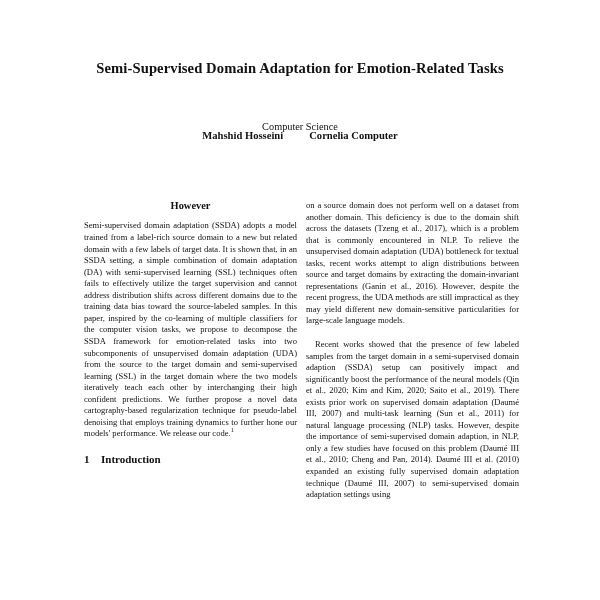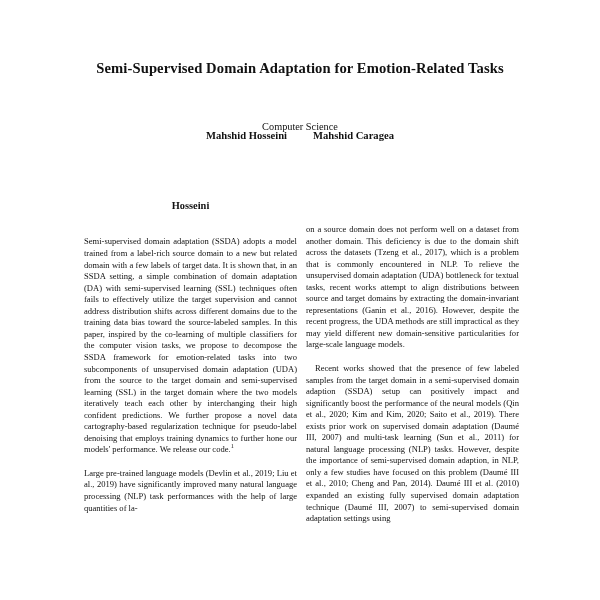--- a/index.html
+++ b/index.html
@@ -125,52 +125,51 @@
     text-justify: inter-word;
     hyphens: manual;
     -webkit-hyphens: manual;
   }
   p.body + p.body {
     text-indent: 9px;
     margin-top: 12px;
   }
   p.noindent {
     text-indent: 0 !important;
-    margin-top: 24px;
   }
   sup {
     font-size: 6.2px;
     vertical-align: super;
     line-height: 0;
   }
 </style>
 </head>
 <body>
 
 <div class="page">
 
   <div class="title">Semi-Supervised Domain Adaptation for Emotion-Related Tasks</div>
 
   <div class="authors">
-    <span class="author-name">Mahshid Hosseini</span><span class="author-gap"></span><span class="author-name">Mahshid Caragea</span>
+    <span class="author-name">Mahshid Hosseini</span><span class="author-gap"></span><span class="author-name">Cornelia Computer</span>
   </div>
 
   <div class="affil">
     <div>Computer Science</div>
   </div>
 
 
   <div class="columns">
 
     <div class="col col-left">
-      <div class="sec-head-center">Hosseini</div>
+      <div class="sec-head-center">However</div>
       <p class="body noindent"><span>Semi-supervised domain adaptation (SSDA) adopts a model trained from a label-rich source domain to a new but related domain with a few labels of target data. It is shown that, in an SSDA setting, a simple combination of domain adaptation (DA) with semi-supervised learning (SSL) techniques often fails to effectively utilize the target supervision and cannot address distribution shifts across different domains due to the training data bias toward the source-labeled samples. In this paper, inspired by the co-learning of multiple classifiers for the computer vision tasks, we propose to decompose the SSDA framework for emotion-related tasks into two subcomponents of unsupervised domain adaptation (UDA) from the source to the target domain and semi-supervised learning (SSL) in the target domain where the two models iteratively teach each other by interchanging their high confident predictions. We further propose a novel data cartography-based regularization technique for pseudo-label denoising that employs training dynamics to further hone our models' performance. We release our code.</span><sup>1</sup></p>
 
+      <div class="sec-head"><span class="sec-num">1</span><span>Introduction</span></div>
 
-      <p class="body noindent">Large pre-trained language models (Devlin et al., 2019; Liu et al., 2019) have significantly improved many natural language processing (NLP) task performances with the help of large quantities of la-</p>
     </div>
 
     <div class="col col-right">
       <p class="body noindent">on a source domain does not perform well on a dataset from another domain. This deficiency is due to the domain shift across the datasets (Tzeng et al., 2017), which is a problem that is commonly encountered in NLP. To relieve the unsupervised domain adaptation (UDA) bottleneck for textual tasks, recent works attempt to align distributions between source and target domains by extracting the domain-invariant representations (Ganin et al., 2016). However, despite the recent progress, the UDA methods are still impractical as they may yield different new domain-sensitive particularities for large-scale language models.</p>
       <p class="body">Recent works showed that the presence of few labeled samples from the target domain in a semi-supervised domain adaption (SSDA) setup can positively impact and significantly boost the performance of the neural models (Qin et al., 2020; Kim and Kim, 2020; Saito et al., 2019). There exists prior work on supervised domain adaptation (Daumé III, 2007) and multi-task learning (Sun et al., 2011) for natural language processing (NLP) tasks. However, despite the importance of semi-supervised domain adaption, in NLP, only a few studies have focused on this problem (Daumé III et al., 2010; Cheng and Pan, 2014). Daumé III et al. (2010) expanded an existing fully supervised domain adaptation technique (Daumé III, 2007) to semi-supervised domain adaptation settings using</p>
     </div>
 
   </div>
 </div>
 

